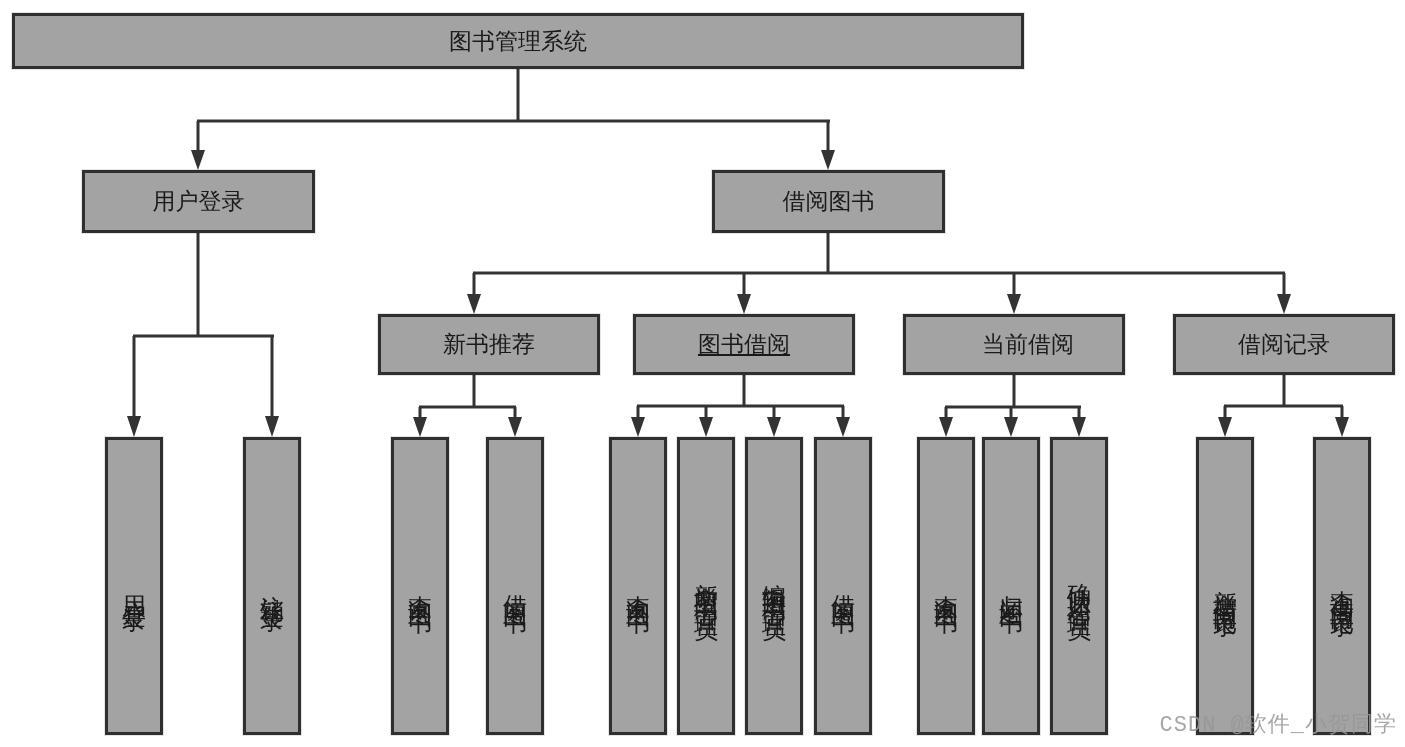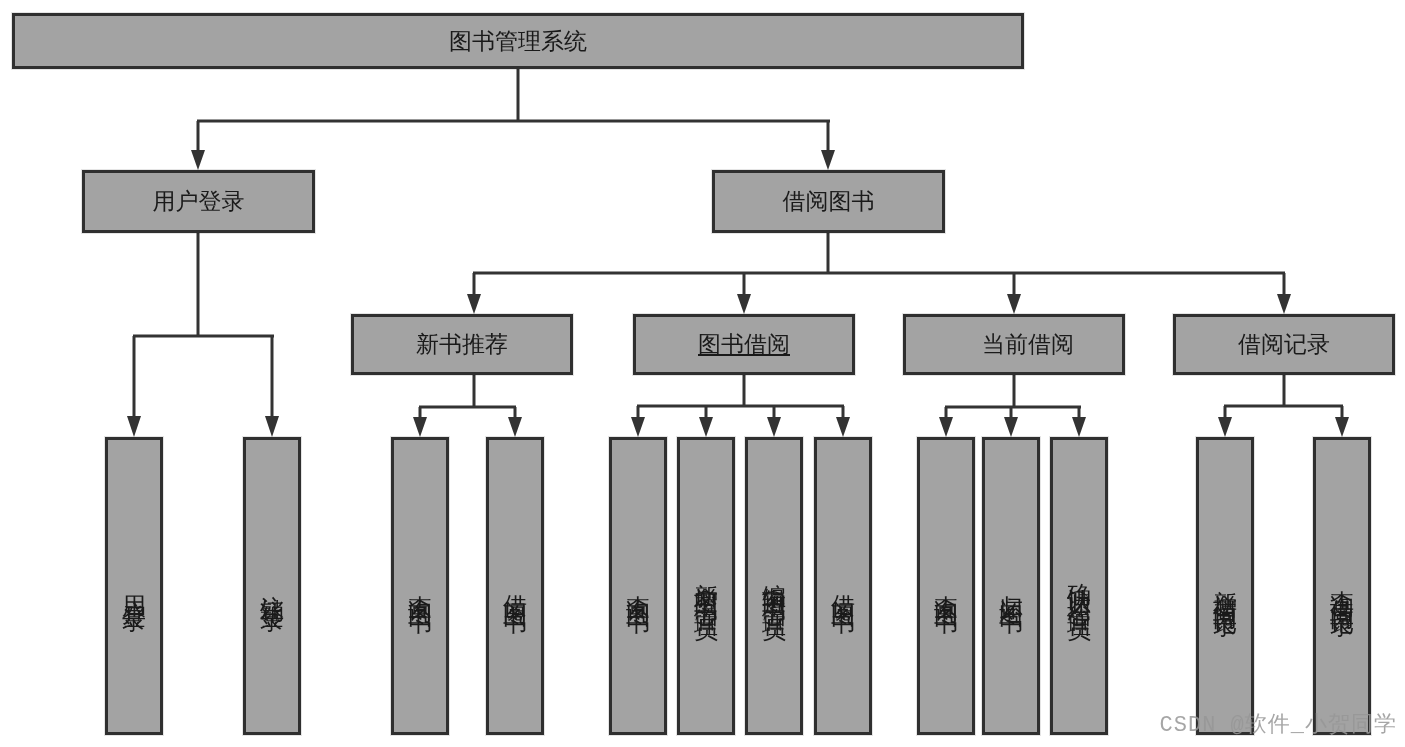--- a/index.html
+++ b/index.html
@@ -27,21 +27,21 @@
     line-height:1;
   }
   
   .n-root{left:12px;top:13px;width:1012px;height:56px;}
   
   .n-l2{top:170px;width:233px;height:63px;}
   .n-userlogin{left:82px;}
   .n-bookmgmt{left:712px;}
   
   .n-l3{top:314px;width:222px;height:61px;}
-  .n-nbr{left:351px;}
+  .n-nbr{left:378px;}
   .n-bb{left:633px;text-decoration:underline;}
   .n-cb{left:903px;padding-left:28px;}
   .n-br{left:1173px;}
   
   .n-v{
     top:437px;width:58px;height:298px;
     writing-mode:vertical-rl;
     text-orientation:mixed;
     font-size:24px;
     letter-spacing:5px;

